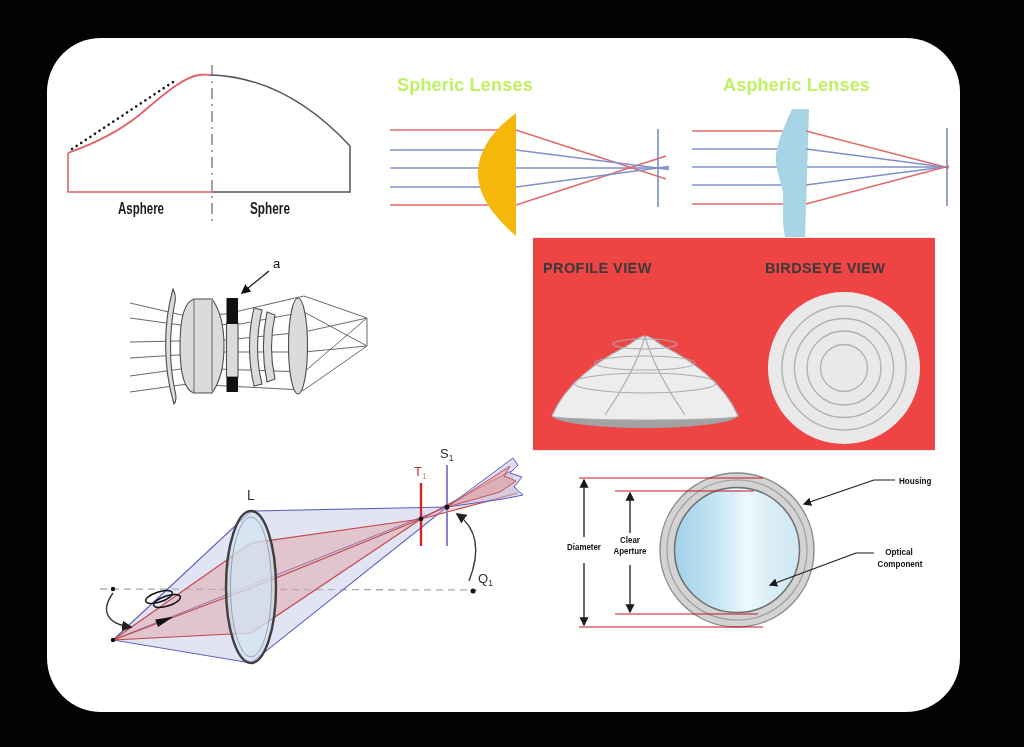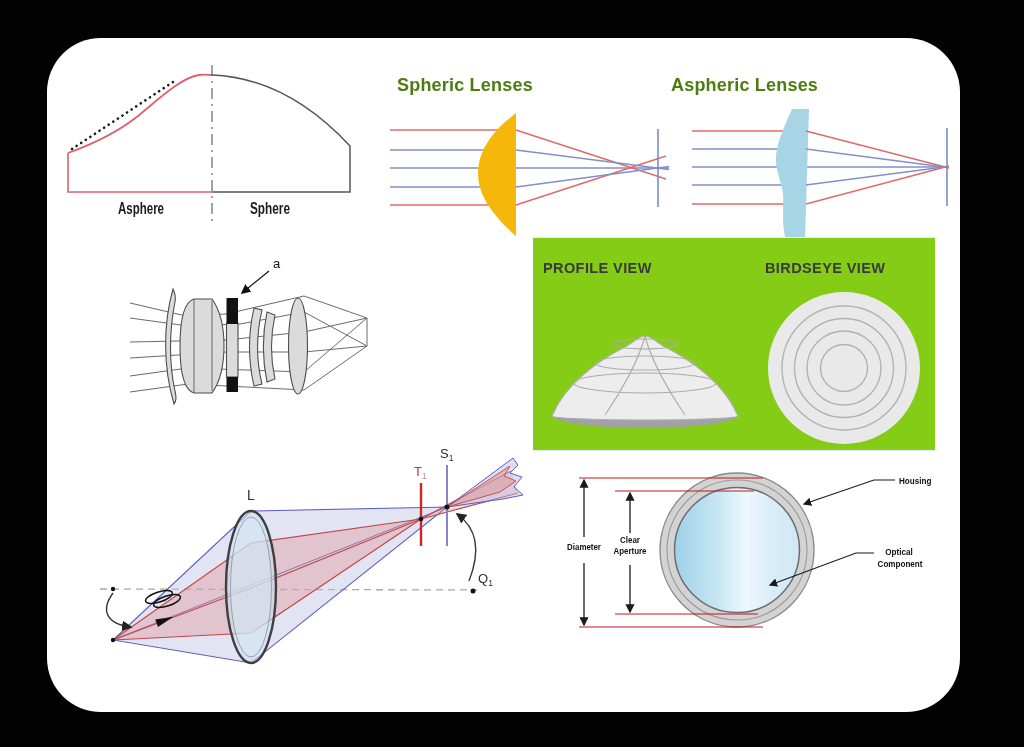--- a/index.html
+++ b/index.html
@@ -8,26 +8,26 @@
     background:#020202;
     font-family:"Liberation Sans", sans-serif;
   }
   .panel{
     position:absolute;left:47px;top:38px;width:913px;height:674px;
     background:#ffffff;border-radius:54px;
   }
   .abs{position:absolute;}
   .lens-title{
     position:absolute;
-    font-size:18px;font-weight:600;color:#4d7c0f;letter-spacing:.2px;
+    font-size:18px;font-weight:600;color:#bef264;letter-spacing:.2px;
     white-space:nowrap;
   }
   .views-panel{
     position:absolute;left:533px;top:237px;width:402px;height:214px;
-    background:#84cc16;border-top:1px solid #ececec;border-bottom:1px solid #e8e8e8;
+    background:#ef4444;border-top:1px solid #ececec;border-bottom:1px solid #e8e8e8;
     box-sizing:border-box;
   }
   .view-title{
     position:absolute;top:22px;
     font-size:14.5px;font-weight:700;color:#3a3a3a;letter-spacing:.4px;
     white-space:nowrap;
   }
   svg{display:block;}
   svg text{font-family:"Liberation Sans", sans-serif;}
 </style>
@@ -62,21 +62,21 @@
   <path d="M130,10 C106,28 92,48 92,70 C92,92 106,112 130,133 Z" fill="#f5b70a"></path>
 
   <path d="M130,27 L280,76" stroke="#e06a6a" stroke-width="1.4"></path>
   <path d="M130,102 L280,53" stroke="#e06a6a" stroke-width="1.4"></path>
   <path d="M130,47 L283,66.5" stroke="#8090c8" stroke-width="1.4"></path>
   <path d="M130,84 L283,63.5" stroke="#8090c8" stroke-width="1.4"></path>
 
   <path d="M272,26 L272,104" stroke="#7a8cc0" stroke-width="1.6"></path>
 </svg>
 
-<div class="lens-title" style="left:671px;top:75px">Aspheric Lenses</div>
+<div class="lens-title" style="left:723px;top:75px">Aspheric Lenses</div>
 <svg class="abs" style="left:688px;top:103px" width="270" height="140" viewBox="0 0 270 140">
 
   <path d="M4,28 L118,28" stroke="#e06a6a" stroke-width="1.4"></path>
   <path d="M4,46 L118,46" stroke="#8090c8" stroke-width="1.4"></path>
   <path d="M4,64 L259,64" stroke="#8090c8" stroke-width="1.4"></path>
   <path d="M4,82 L118,82" stroke="#8090c8" stroke-width="1.4"></path>
   <path d="M4,101 L118,101" stroke="#e06a6a" stroke-width="1.4"></path>
 
   <path d="M104,6 C98,20 90,36 88,52 C87,66 93,78 95,90 C96,104 93,120 98,137 L117,137 L121,6 Z" fill="#a7d5e5"></path>
 

